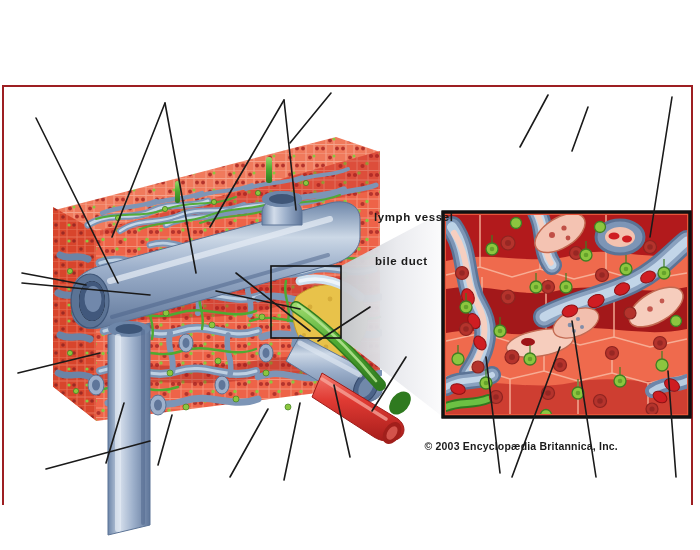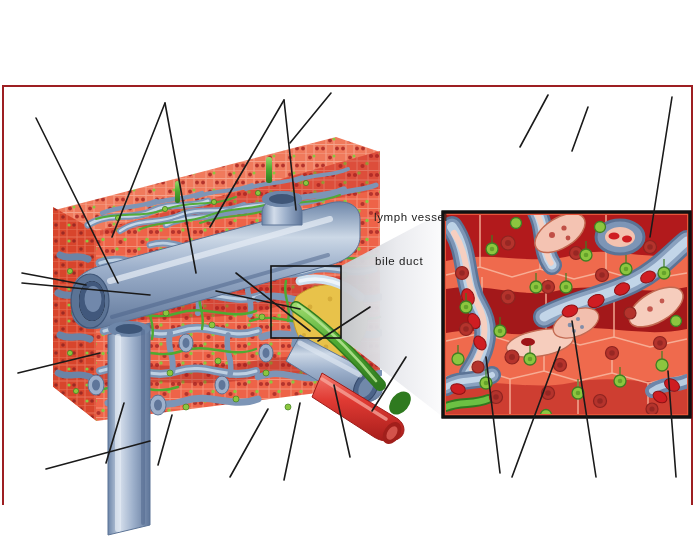--- a/index.html
+++ b/index.html
@@ -1,18 +1,18 @@
 <!DOCTYPE html>
 <html><head>
 <meta charset="utf-8">
 <style>
   html,body{margin:0;padding:0;background:#ffffff;}
   body{width:700px;height:550px;overflow:hidden;font-family:"Liberation Sans",sans-serif;}
 
-  #stage{position:relative;width:632px;height:550px;background:#ffffff;}
+  #stage{position:relative;width:632px;height:550px;background:#ffffff;font-weight:bold;}
 
   
   #frame{position:absolute;left:2px;top:85px;width:691px;height:420px;
          border:2px solid #9d1f22;border-bottom:none;box-sizing:border-box;pointer-events:none;}
 
   #canvas{position:absolute;left:0;top:85px;width:700px;height:420px;}
   svg.layer{position:absolute;left:0;top:0;width:700px;height:420px;overflow:visible;}
 
   .lbl{position:absolute;font-family:"Liberation Sans",sans-serif;font-size:11.5px;
        color:#1a1a1a;letter-spacing:.6px;white-space:nowrap;}
@@ -538,13 +538,14 @@
 
         <path d="M318 256 L370 222"></path>
         <path d="M372 326 L406 272"></path>
       </g>
     </svg>
 
     <div class="lbl" style="left:374px;top:126px;">lymph vessel</div>
     <div class="lbl" style="left:375px;top:170px;">bile duct</div>
   </div>
 
+  <div id="copyright">© 2003 Encyclopædia Britannica, Inc.</div>
 </div>
 
 </body></html>

